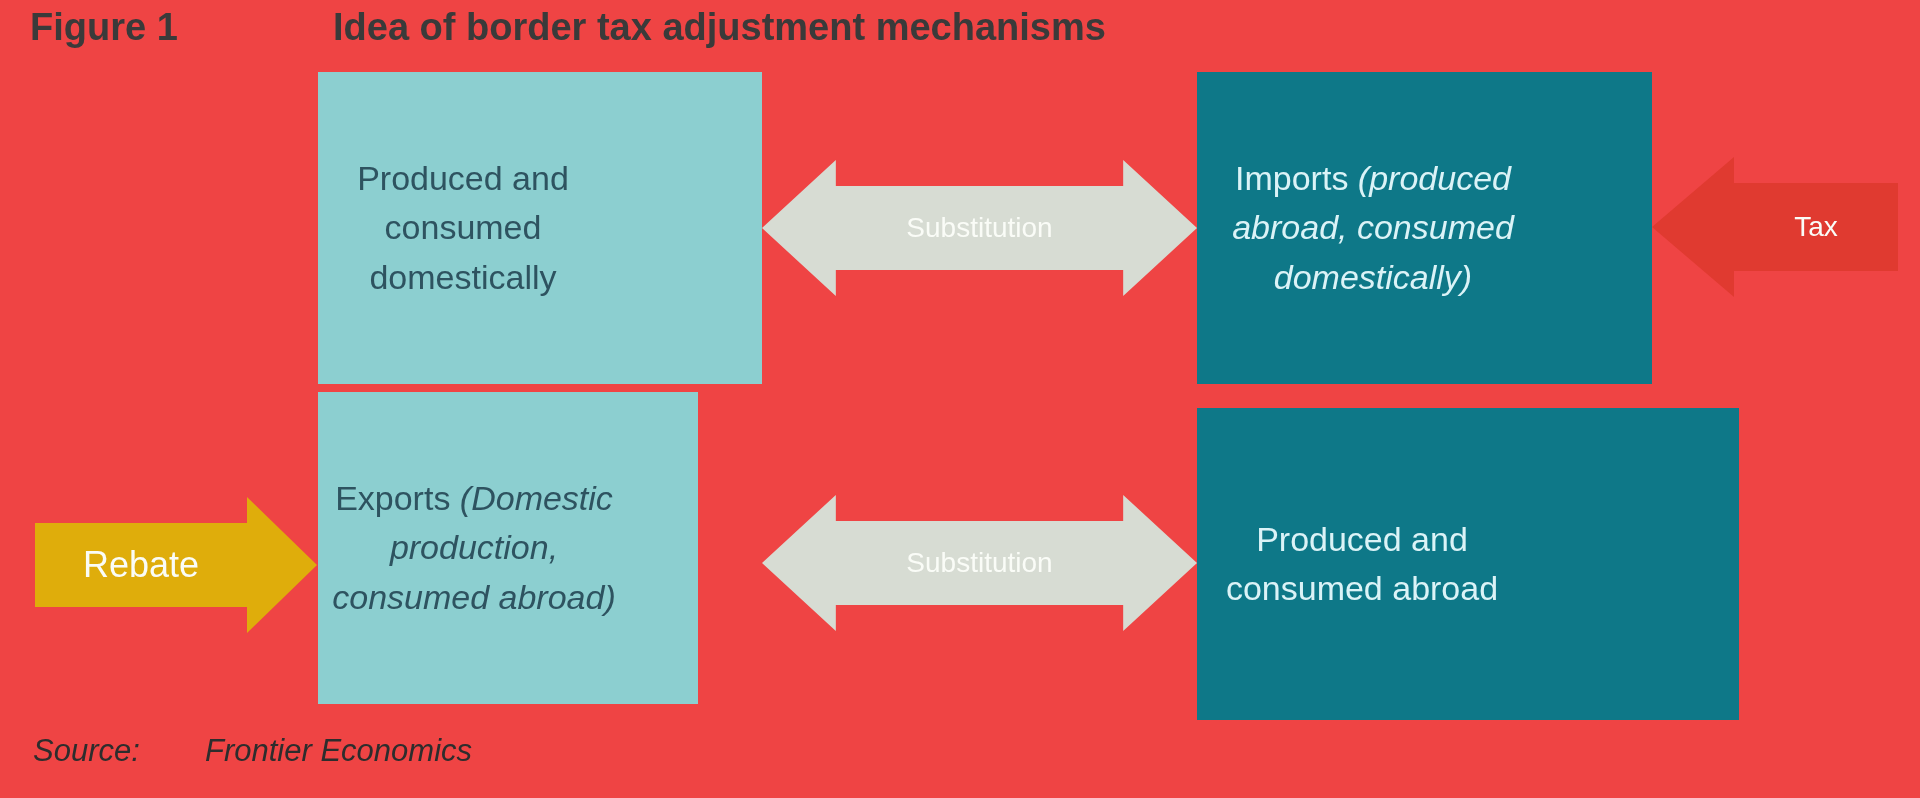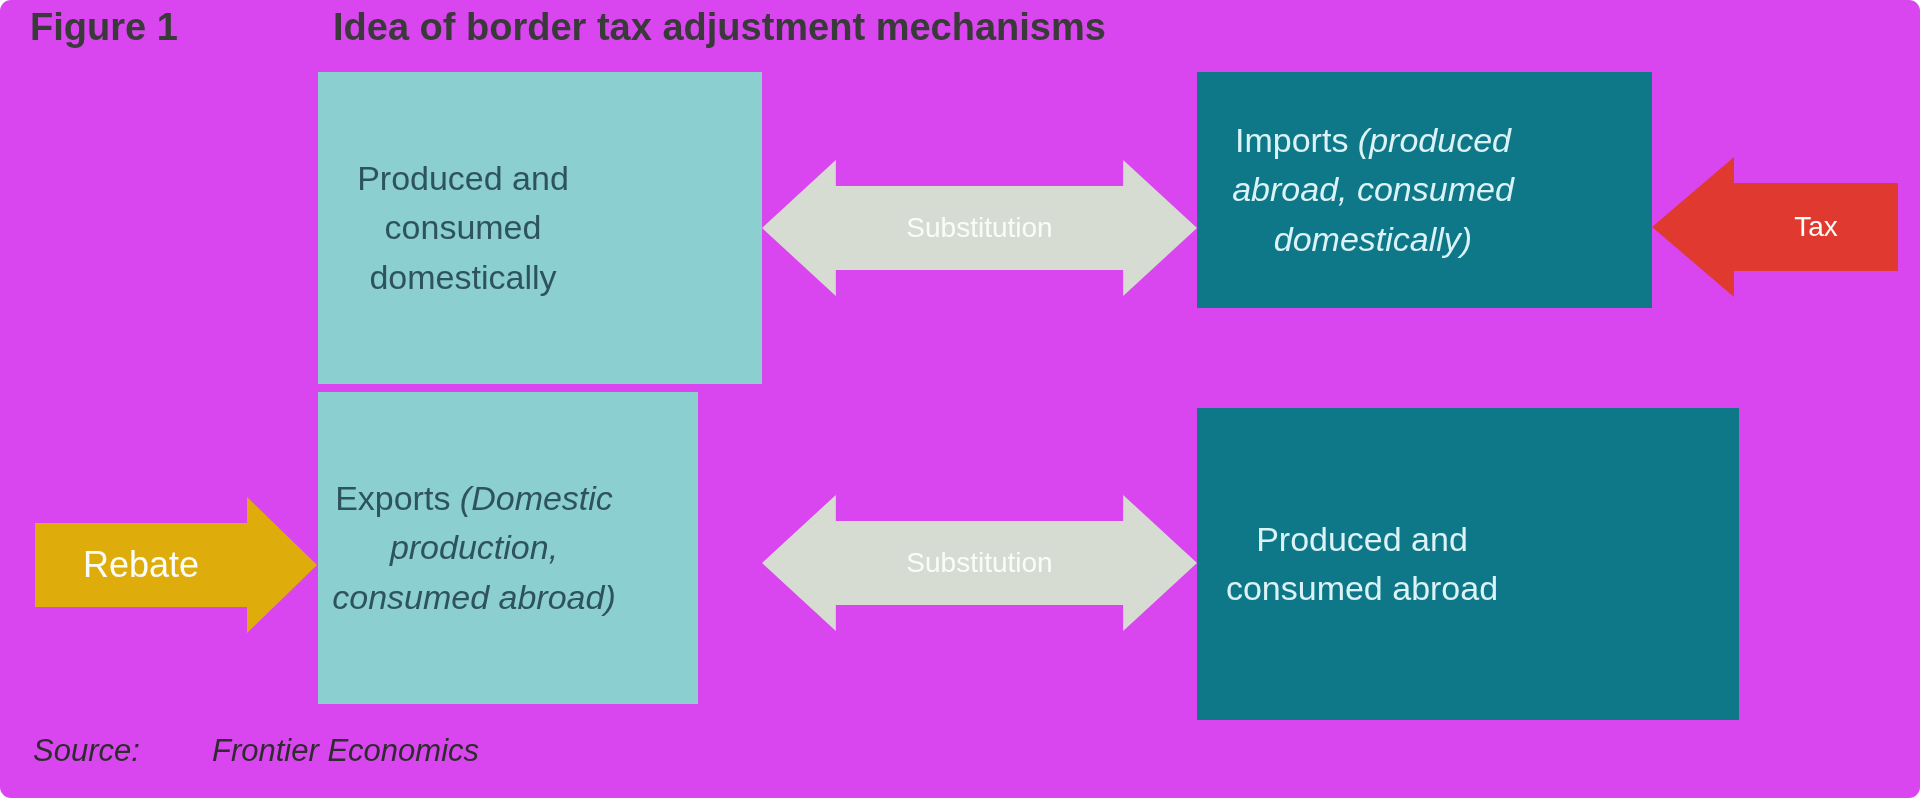--- a/index.html
+++ b/index.html
@@ -15,23 +15,22 @@
     --source-text: #2D2D2D;
   }
   * { margin: 0; padding: 0; box-sizing: border-box; }
   html, body { background: #ffffff; }
   body { font-family: "Liberation Sans", "DejaVu Sans", sans-serif; }
 
   .canvas {
     position: relative;
     width: 1920px;
     height: 798px;
-    background: #d946ef;
+    background: #ef4444;
     overflow: hidden;
-    border-radius: 11px;
   }
 
   
   .title-row {
     position: absolute;
     left: 30px;
     top: 6px;
     display: flex;
     align-items: baseline;
     font-weight: bold;
@@ -54,21 +53,21 @@
   }
   .box-light {
     background: var(--light-teal);
     color: var(--light-box-text);
   }
   .box-dark {
     background: var(--dark-teal);
     color: var(--dark-box-text);
   }
   .box-top-left     { left: 318px; top: 72px;  width: 444px; height: 312px; }
-  .box-top-right    { left: 1197px; top: 72px; width: 455px; height: 236px; }
+  .box-top-right    { left: 1197px; top: 72px; width: 455px; height: 312px; }
   .box-bottom-left  { left: 318px; top: 392px; width: 380px; height: 312px; }
   .box-bottom-right { left: 1197px; top: 408px; width: 542px; height: 312px; }
 
   .box-text { display: inline-block; }
   .box-top-left  .box-text    { max-width: 290px; }
   .box-top-right .box-text    { max-width: 352px; }
   .box-bottom-left .box-text  { max-width: 312px; }
   .box-bottom-right .box-text { max-width: 330px; }
   .italic { font-style: italic; }
 
@@ -106,21 +105,20 @@
   
   .source-row {
     position: absolute;
     left: 33px;
     top: 733px;
     display: flex;
     align-items: baseline;
     font-size: 31px;
     font-style: italic;
     color: var(--source-text);
-    gap: 7px;
   }
   .source-label { width: 172px; flex: none; }
 </style>
 </head>
 <body>
 
 <div class="canvas">
 
   <div class="title-row">
     <span class="figure-label">Figure 1</span>

